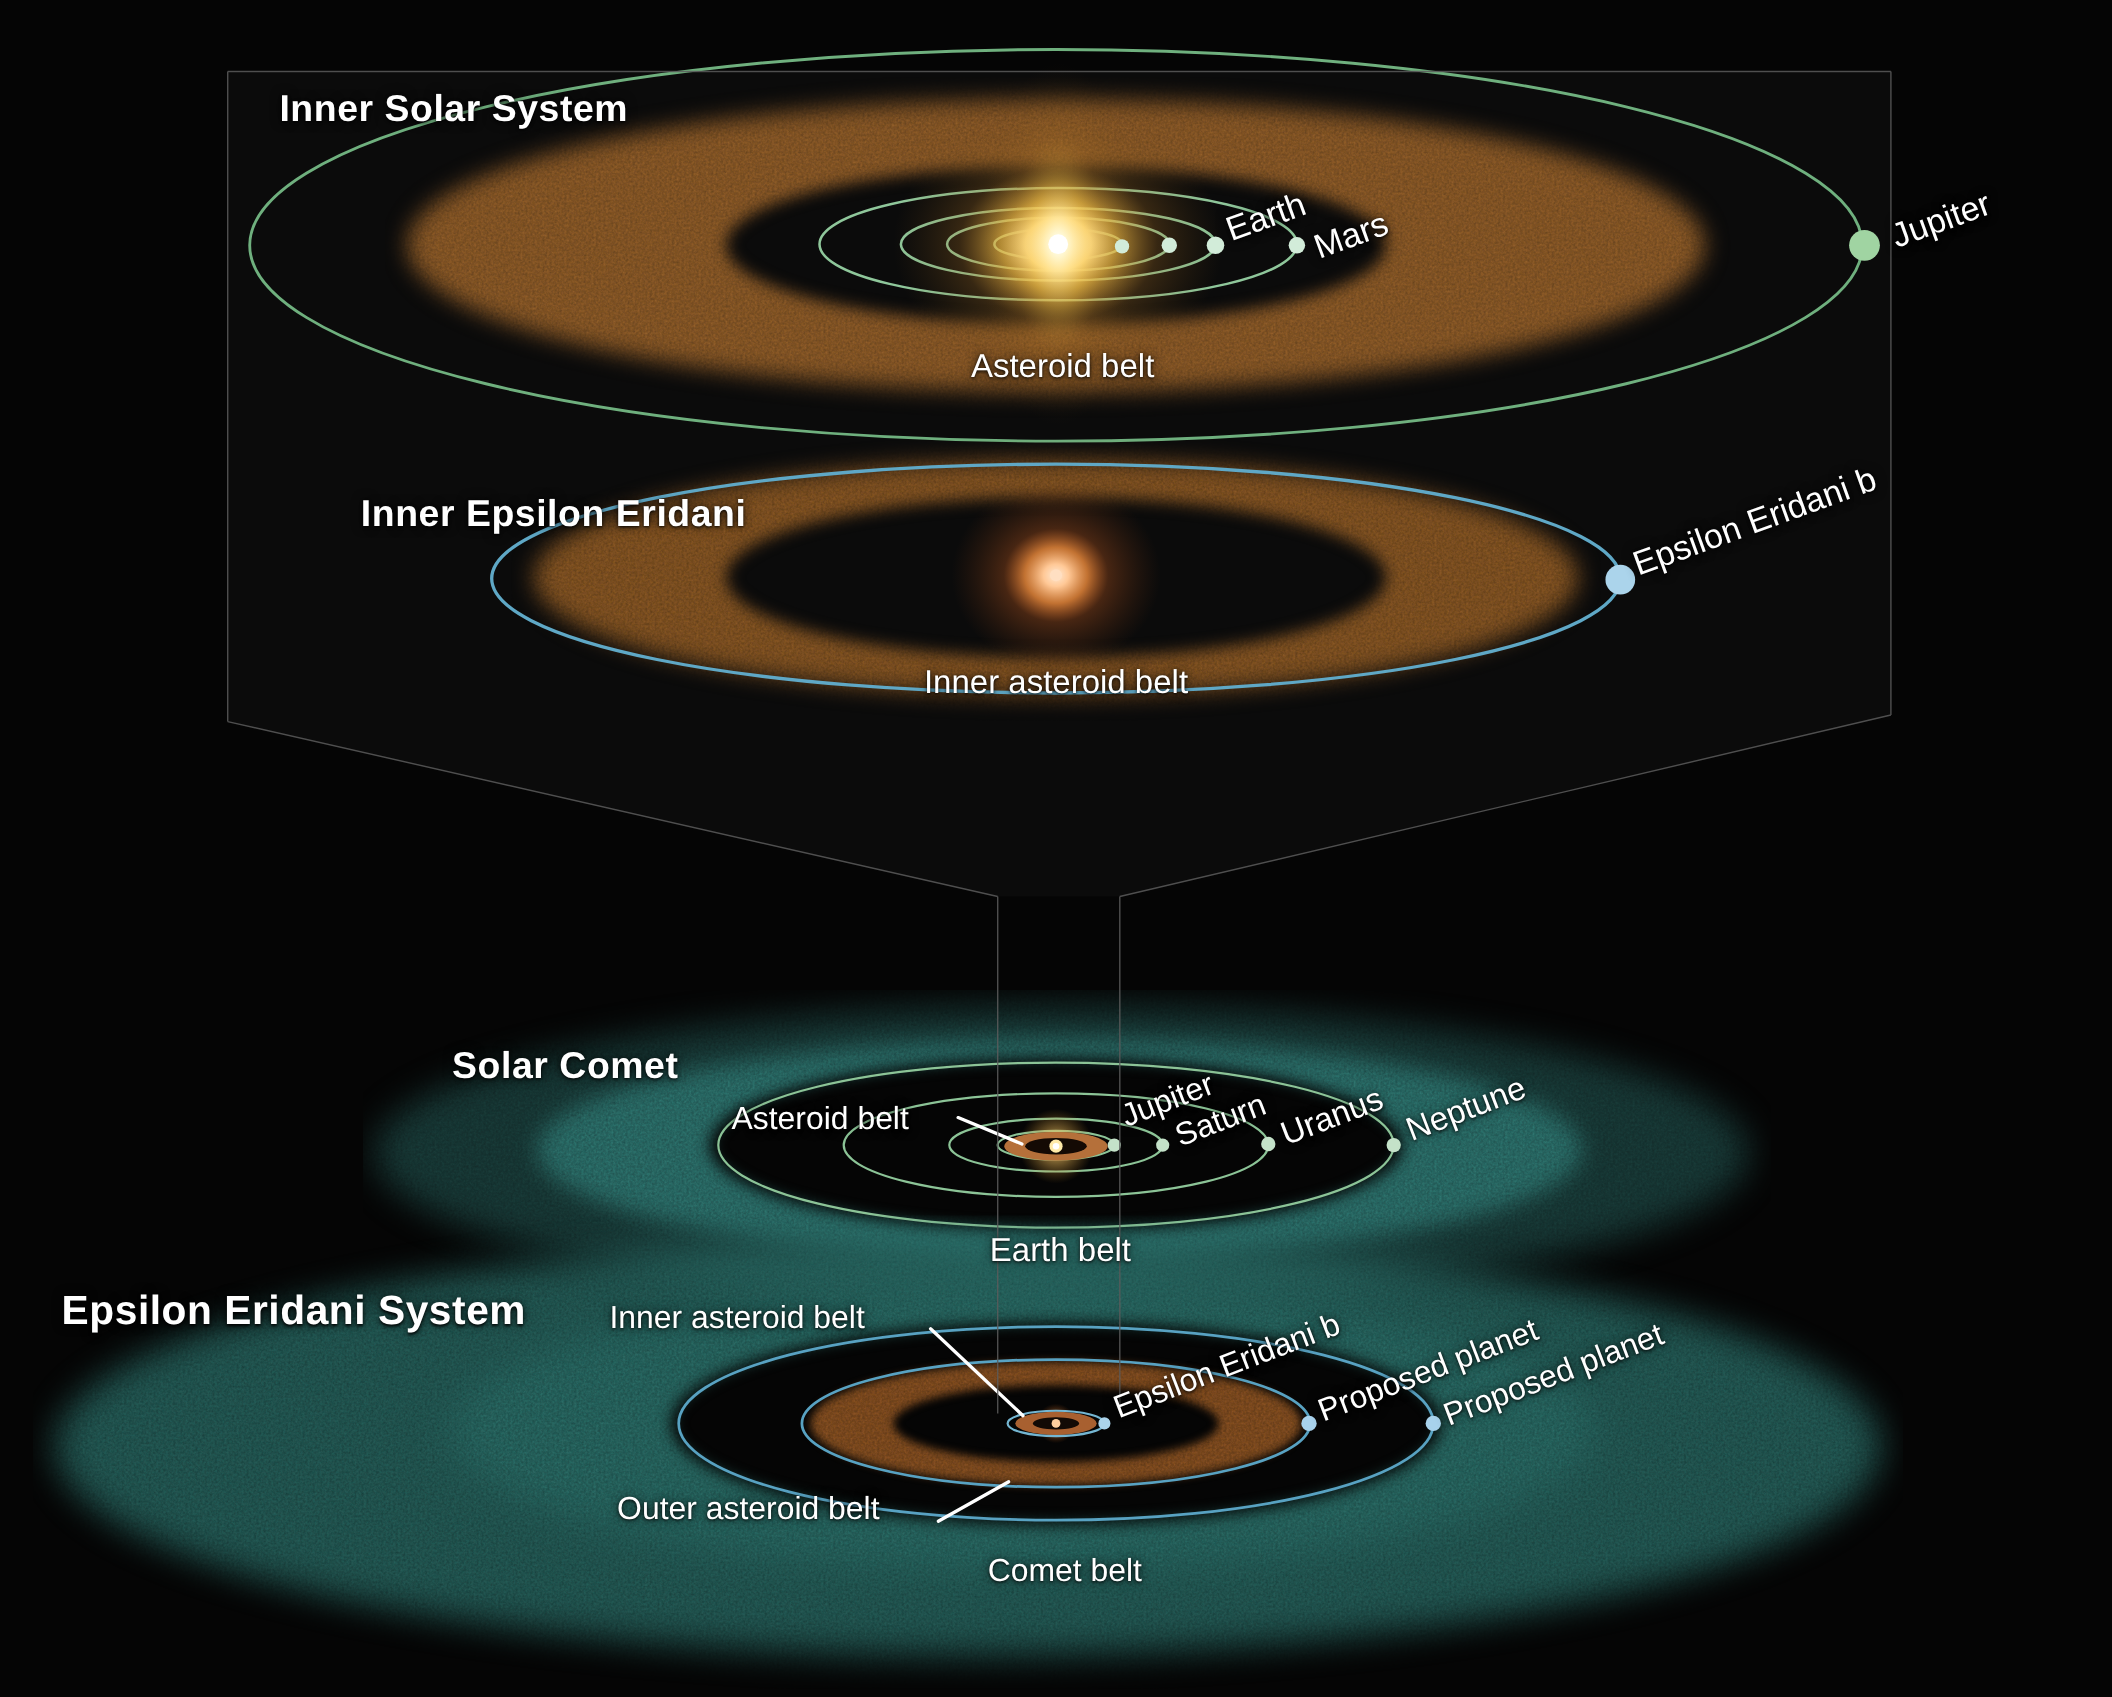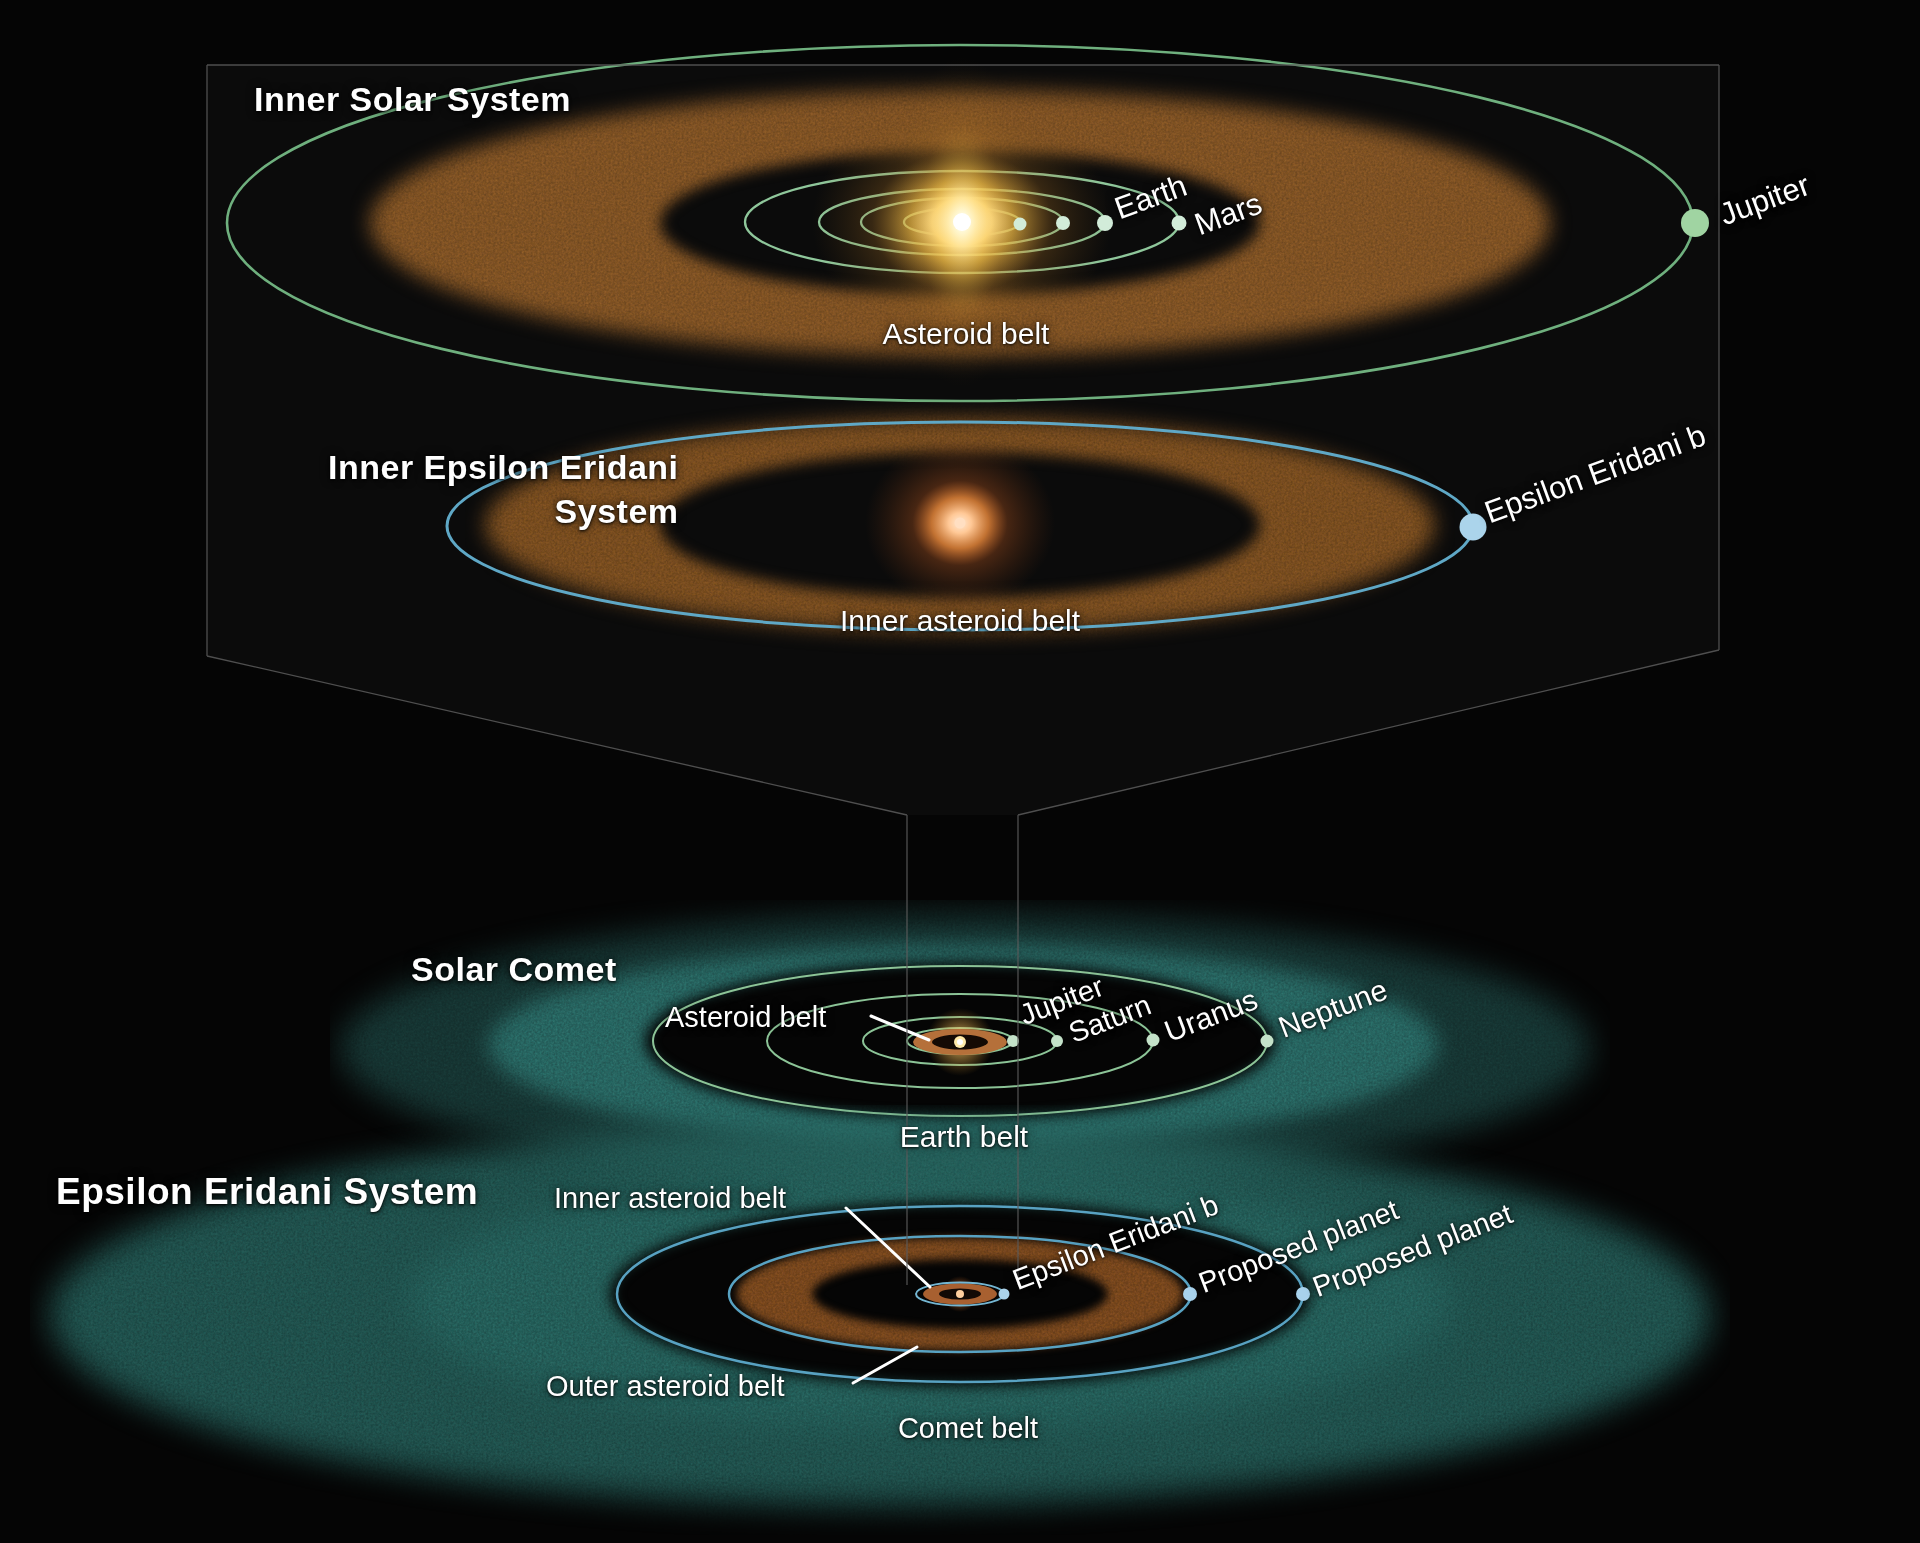--- a/index.html
+++ b/index.html
@@ -175,34 +175,33 @@
 </svg>
 
 <div class="lbl title fs34" style="left:254px;top:80px;">Inner Solar System</div>
 <div class="lbl rot fs31" style="left:1116px;top:192px;">Earth</div>
 <div class="lbl rot fs31" style="left:1196px;top:208px;">Mars</div>
 <div class="lbl rot fs31" style="left:1721px;top:198px;">Jupiter</div>
 <div class="lbl ctr fs30" style="left:966px;top:317px;">Asteroid belt</div>
 
 <div class="lbl title fs34 two-line" style="left:328px;top:414px;margin-top:31px;">
   <div>Inner Epsilon Eridani</div>
-  <div>System</div>
 </div>
 <div class="lbl rot fs31" style="left:1486px;top:496px;">Epsilon Eridani b</div>
 <div class="lbl ctr fs30" style="left:960px;top:604px;">Inner asteroid belt</div>
 
 <div class="lbl title fs34" style="left:411px;top:950px;">Solar Comet</div>
 <div class="lbl fs29" style="left:665px;top:1001px;">Asteroid belt</div>
 <div class="lbl rot21 fs29" style="left:1021px;top:1000px;">Jupiter</div>
 <div class="lbl rot21 fs29" style="left:1070px;top:1018px;">Saturn</div>
 <div class="lbl rot21 fs30" style="left:1166px;top:1016px;">Uranus</div>
 <div class="lbl rot21 fs30" style="left:1280px;top:1012px;">Neptune</div>
 <div class="lbl ctr fs30" style="left:964px;top:1120px;">Earth belt</div>
 
 <div class="lbl title fs37" style="left:16px;top:1171px;margin-left:40px;">Epsilon Eridani System</div>
 <div class="lbl fs29" style="left:554px;top:1182px;">Inner asteroid belt</div>
 <div class="lbl rot21 fs29" style="left:1014px;top:1265px;">Epsilon Eridani b</div>
 <div class="lbl rot21 fs29" style="left:1200px;top:1268px;">Proposed planet</div>
 <div class="lbl rot21 fs29" style="left:1314px;top:1272px;">Proposed planet</div>
-<div class="lbl fs29" style="left:546px;top:1356px;margin-top:14px;">Outer asteroid belt</div>
+<div class="lbl fs29" style="left:561px;top:1356px;">Outer asteroid belt</div>
 <div class="lbl ctr fs29" style="left:968px;top:1412px;">Comet belt</div>
 
 </div>
 
 </body></html>

